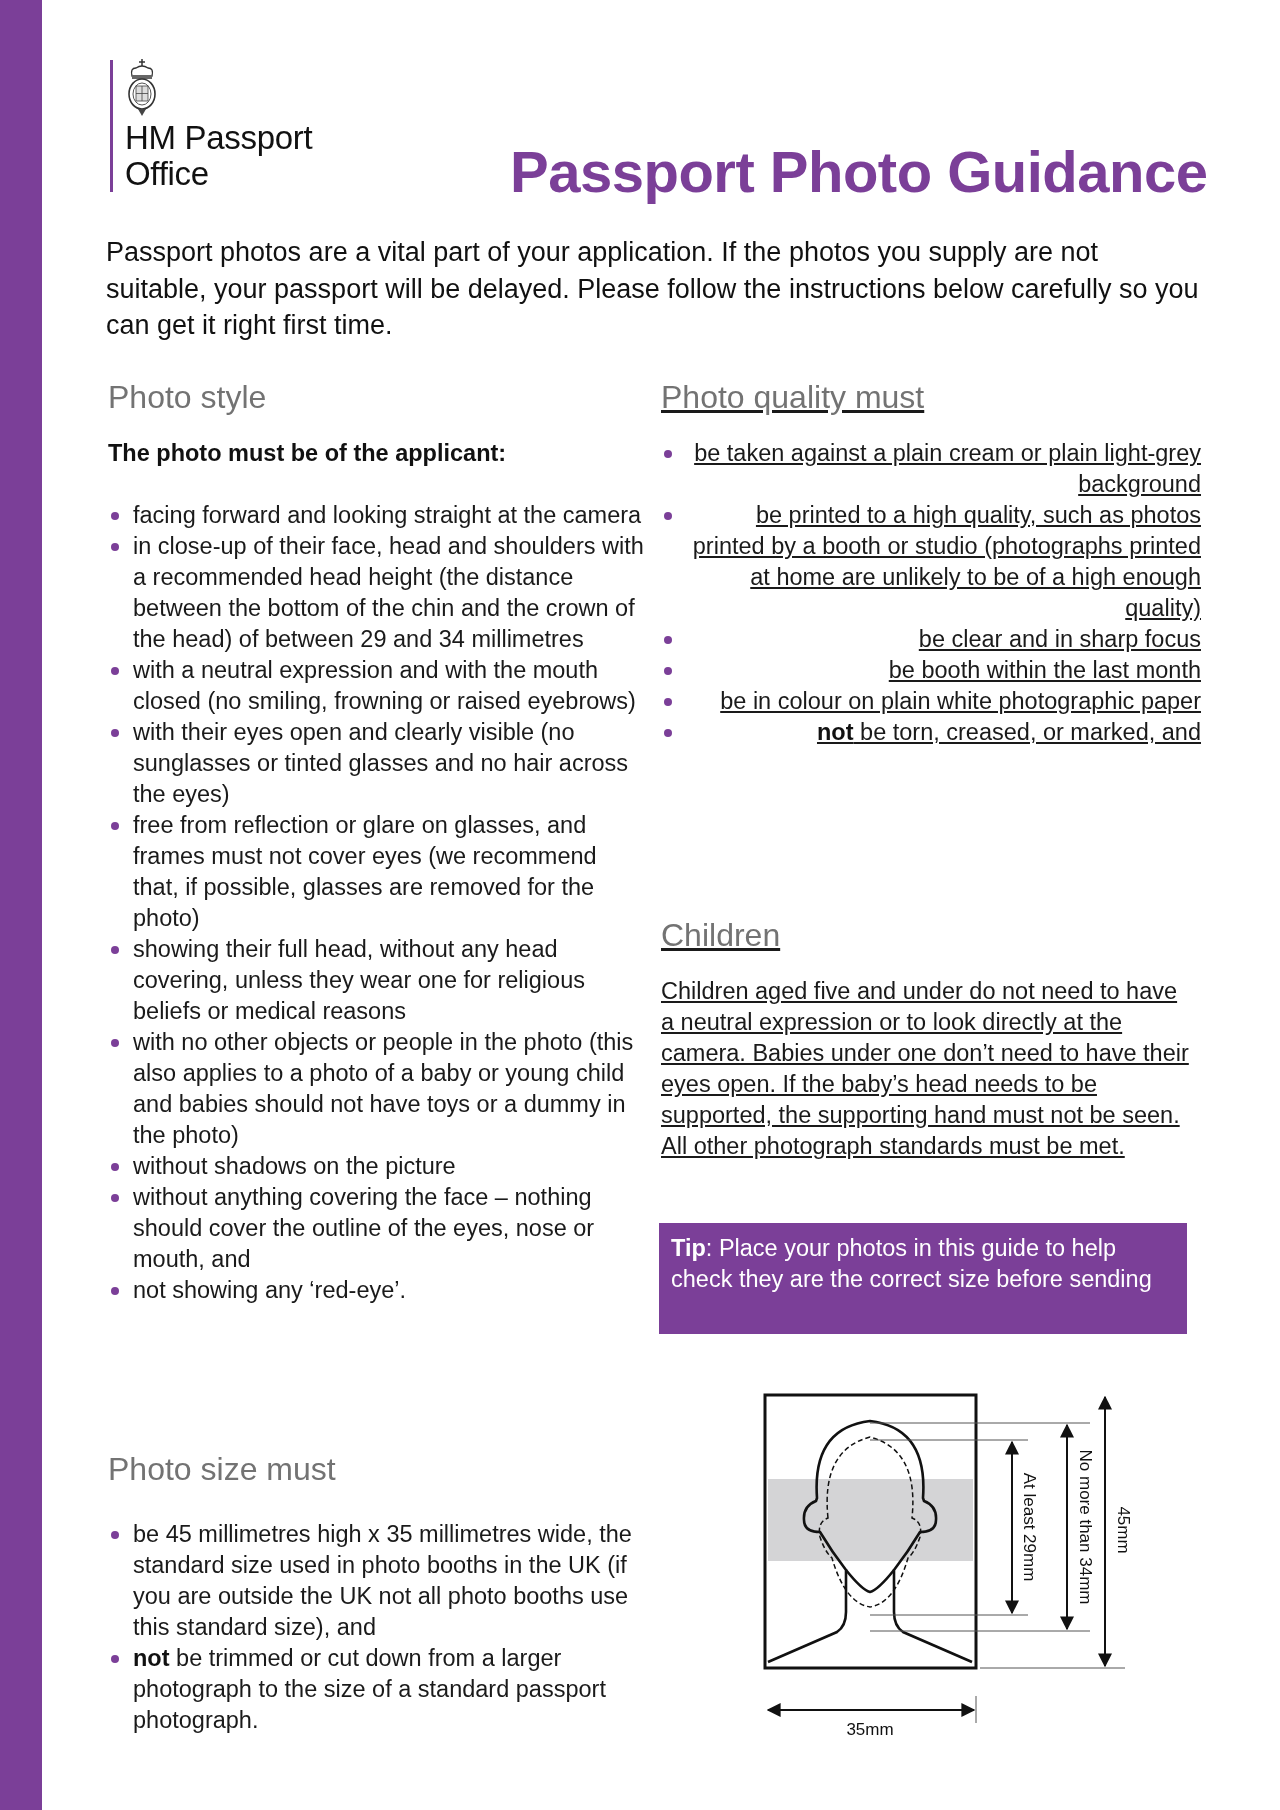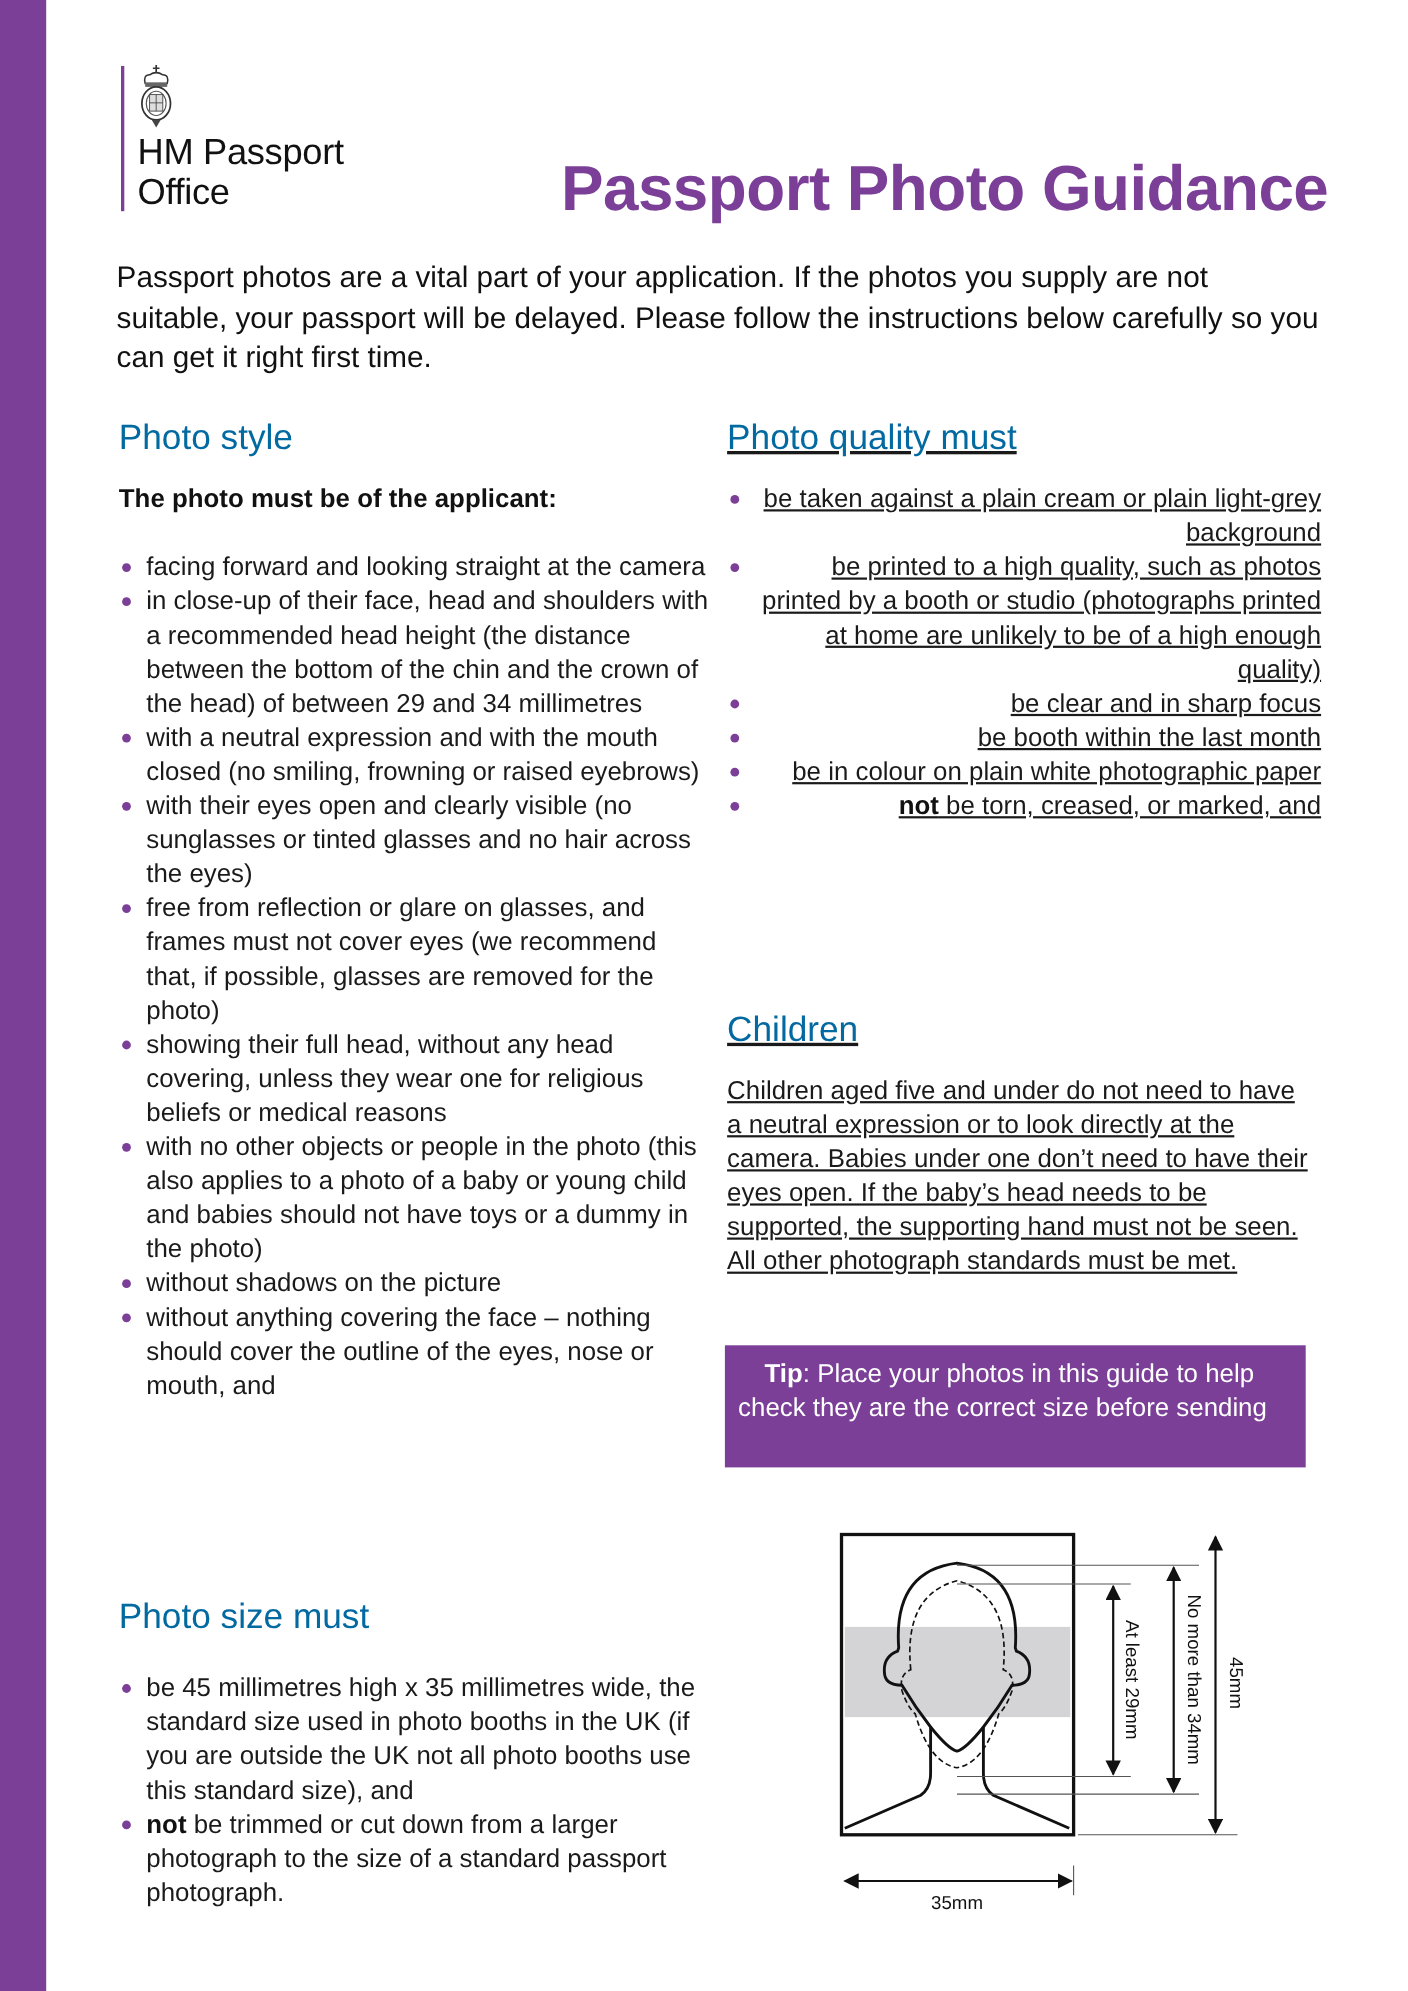--- a/index.html
+++ b/index.html
@@ -15,30 +15,30 @@
   .logo-text { position: absolute; left: 17px; top: 62px; font-size: 33px; line-height: 36px; color: #111; letter-spacing: -0.3px; }
 
   .title { position: absolute; left: 510px; top: 138px; font-size: 58px; font-weight: bold; color: #7b3f98; white-space: nowrap; letter-spacing: -0.5px; }
 
   .intro { position: absolute; left: 106px; top: 234px; width: 1100px; font-size: 27px; line-height: 36.5px; color: #111; }
 
   .col { position: absolute; font-size: 23.5px; line-height: 31px; color: #1a1a1a; }
   .col-left { left: 108px; width: 540px; }
   .col-right { left: 661px; width: 540px; text-decoration: underline; }
 
-  h2.section-heading { font-size: 32px; font-weight: normal; color: #0369a1; line-height: 38px; }
+  h2.section-heading { font-size: 32px; font-weight: normal; color: #737373; line-height: 38px; }
   .subhead { font-weight: bold; font-size: 23.5px; color: #111; }
 
   ul.bullets { list-style: none; }
   ul.bullets li { position: relative; padding-left: 25px; }
   ul.bullets li .dot { position: absolute; left: 3px; top: 12px; width: 8px; height: 8px; border-radius: 50%; background: #7b3f98; }
   ul.bullets li b { font-weight: bold; color: #111; }
 
   .tip-box { position: absolute; left: 659px; top: 1223px; width: 528px; height: 111px; background: #7b3f98; color: #ffffff; font-size: 23.5px; line-height: 31px; padding: 10px 12px; }
-  .tip-box b { font-weight: bold; margin-left: 24px; }
+  .tip-box b { font-weight: bold; }
 
   .diagram { position: absolute; left: 740px; top: 1380px; width: 420px; height: 380px; }
   .diagram svg text { font-family: "Liberation Sans", sans-serif; }
 </style>
 </head>
 <body>
 
 <div class="side-bar"></div>
 
 <div class="logo">
@@ -71,20 +71,21 @@
   <ul class="bullets" style="margin-top:31px;">
     <li><span class="dot"></span><b></b><span>facing forward and looking straight at the camera</span></li>
     <li><span class="dot"></span><b></b><span>in close-up of their face, head and shoulders with a recommended head height (the distance between the bottom of the chin and the crown of the head) of between 29 and 34 millimetres</span></li>
     <li><span class="dot"></span><b></b><span>with a neutral expression and with the mouth closed (no smiling, frowning or raised eyebrows)</span></li>
     <li><span class="dot"></span><b></b><span>with their eyes open and clearly visible (no sunglasses or tinted glasses and no hair across the eyes)</span></li>
     <li><span class="dot"></span><b></b><span>free from reflection or glare on glasses, and frames must not cover eyes (we recommend that, if possible, glasses are removed for the photo)</span></li>
     <li><span class="dot"></span><b></b><span>showing their full head, without any head covering, unless they wear one for religious beliefs or medical reasons</span></li>
     <li><span class="dot"></span><b></b><span>with no other objects or people in the photo (this also applies to a photo of a baby or young child and babies should not have toys or a dummy in the photo)</span></li>
     <li><span class="dot"></span><b></b><span>without shadows on the picture</span></li>
     <li><span class="dot"></span><b></b><span>without anything covering the face – nothing should cover the outline of the eyes, nose or mouth, and</span></li>
+    <li><span class="dot"></span><b></b><span>not showing any ‘red-eye’.</span></li>
   </ul>
 </div>
 
 <div class="col col-left" style="top:1450px;">
   <h2 class="section-heading">Photo size must</h2>
   <ul class="bullets" style="margin-top:31px;">
     <li><span class="dot"></span><b></b><span>be 45 millimetres high x 35 millimetres wide, the standard size used in photo booths in the UK (if you are outside the UK not all photo booths use this standard size), and</span></li>
     <li><span class="dot"></span><b>not</b><span> be trimmed or cut down from a larger photograph to the size of a standard passport photograph.</span></li>
   </ul>
 </div>

